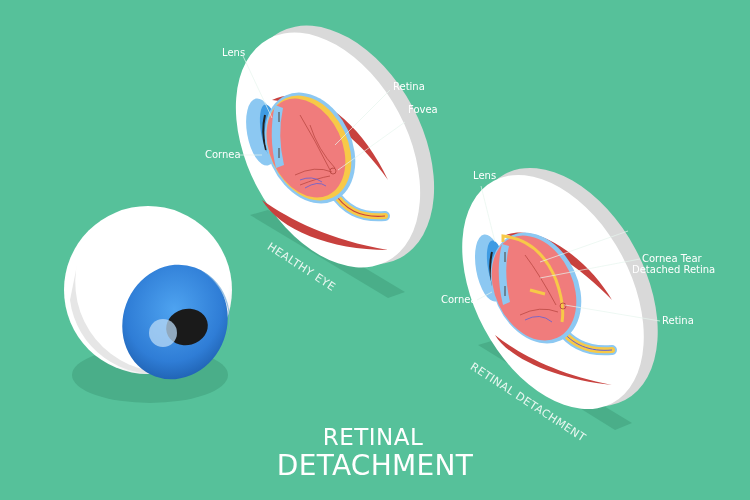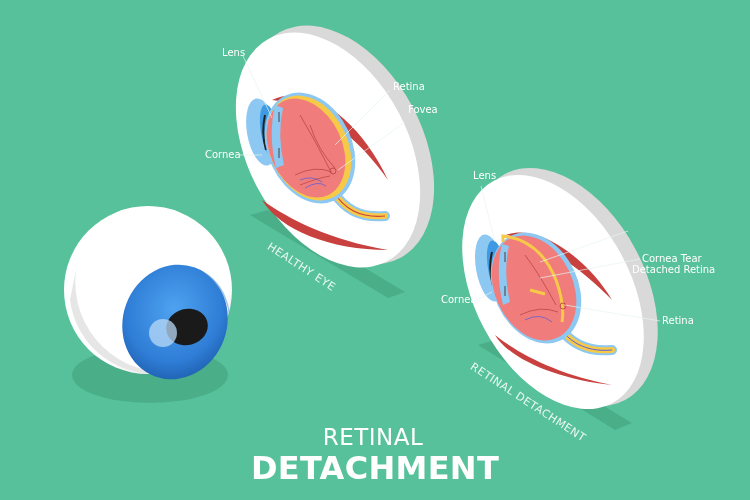--- a/index.html
+++ b/index.html
@@ -3,21 +3,21 @@
   <meta charset="utf-8">
   <style>
     html, body { margin: 0; padding: 0; }
     body { width: 750px; height: 500px; overflow: hidden; background: #56C19A; font-family: "DejaVu Sans", sans-serif; }
     .stage { position: relative; width: 750px; height: 500px; background: #56C19A; }
     svg.art { position: absolute; left: 0; top: 0; }
     .lbl { position: absolute; color: #ffffff; font-size: 10px; font-family: "DejaVu Sans", sans-serif; white-space: nowrap; text-align: right; }
     .tag { position: absolute; color: #e8f7f0; font-size: 11px; letter-spacing: 0.5px; font-family: "DejaVu Sans", sans-serif; white-space: nowrap; transform-origin: left top; }
     .title { position: absolute; left: 0; width: 750px; text-align: center; color: #ffffff; font-family: "DejaVu Sans", sans-serif; }
     .title.l1 { top: 424px; font-size: 23px; font-weight: normal; letter-spacing: 0.5px; margin-left: -2px; }
-    .title.l2 { top: 449px; font-size: 32px; font-weight: bold; letter-spacing: 0.3px; }
+    .title.l2 { top: 449px; font-size: 28px; font-weight: normal; letter-spacing: 0.3px; }
   </style>
 </head>
 <body>
 
 <div class="stage">
 
   <svg class="art" width="750" height="500" viewBox="0 0 750 500">
     <defs>
       <radialGradient id="irisGrad" cx="45%" cy="40%" r="65%">
         <stop offset="0%" stop-color="#4EA3F0"></stop>

